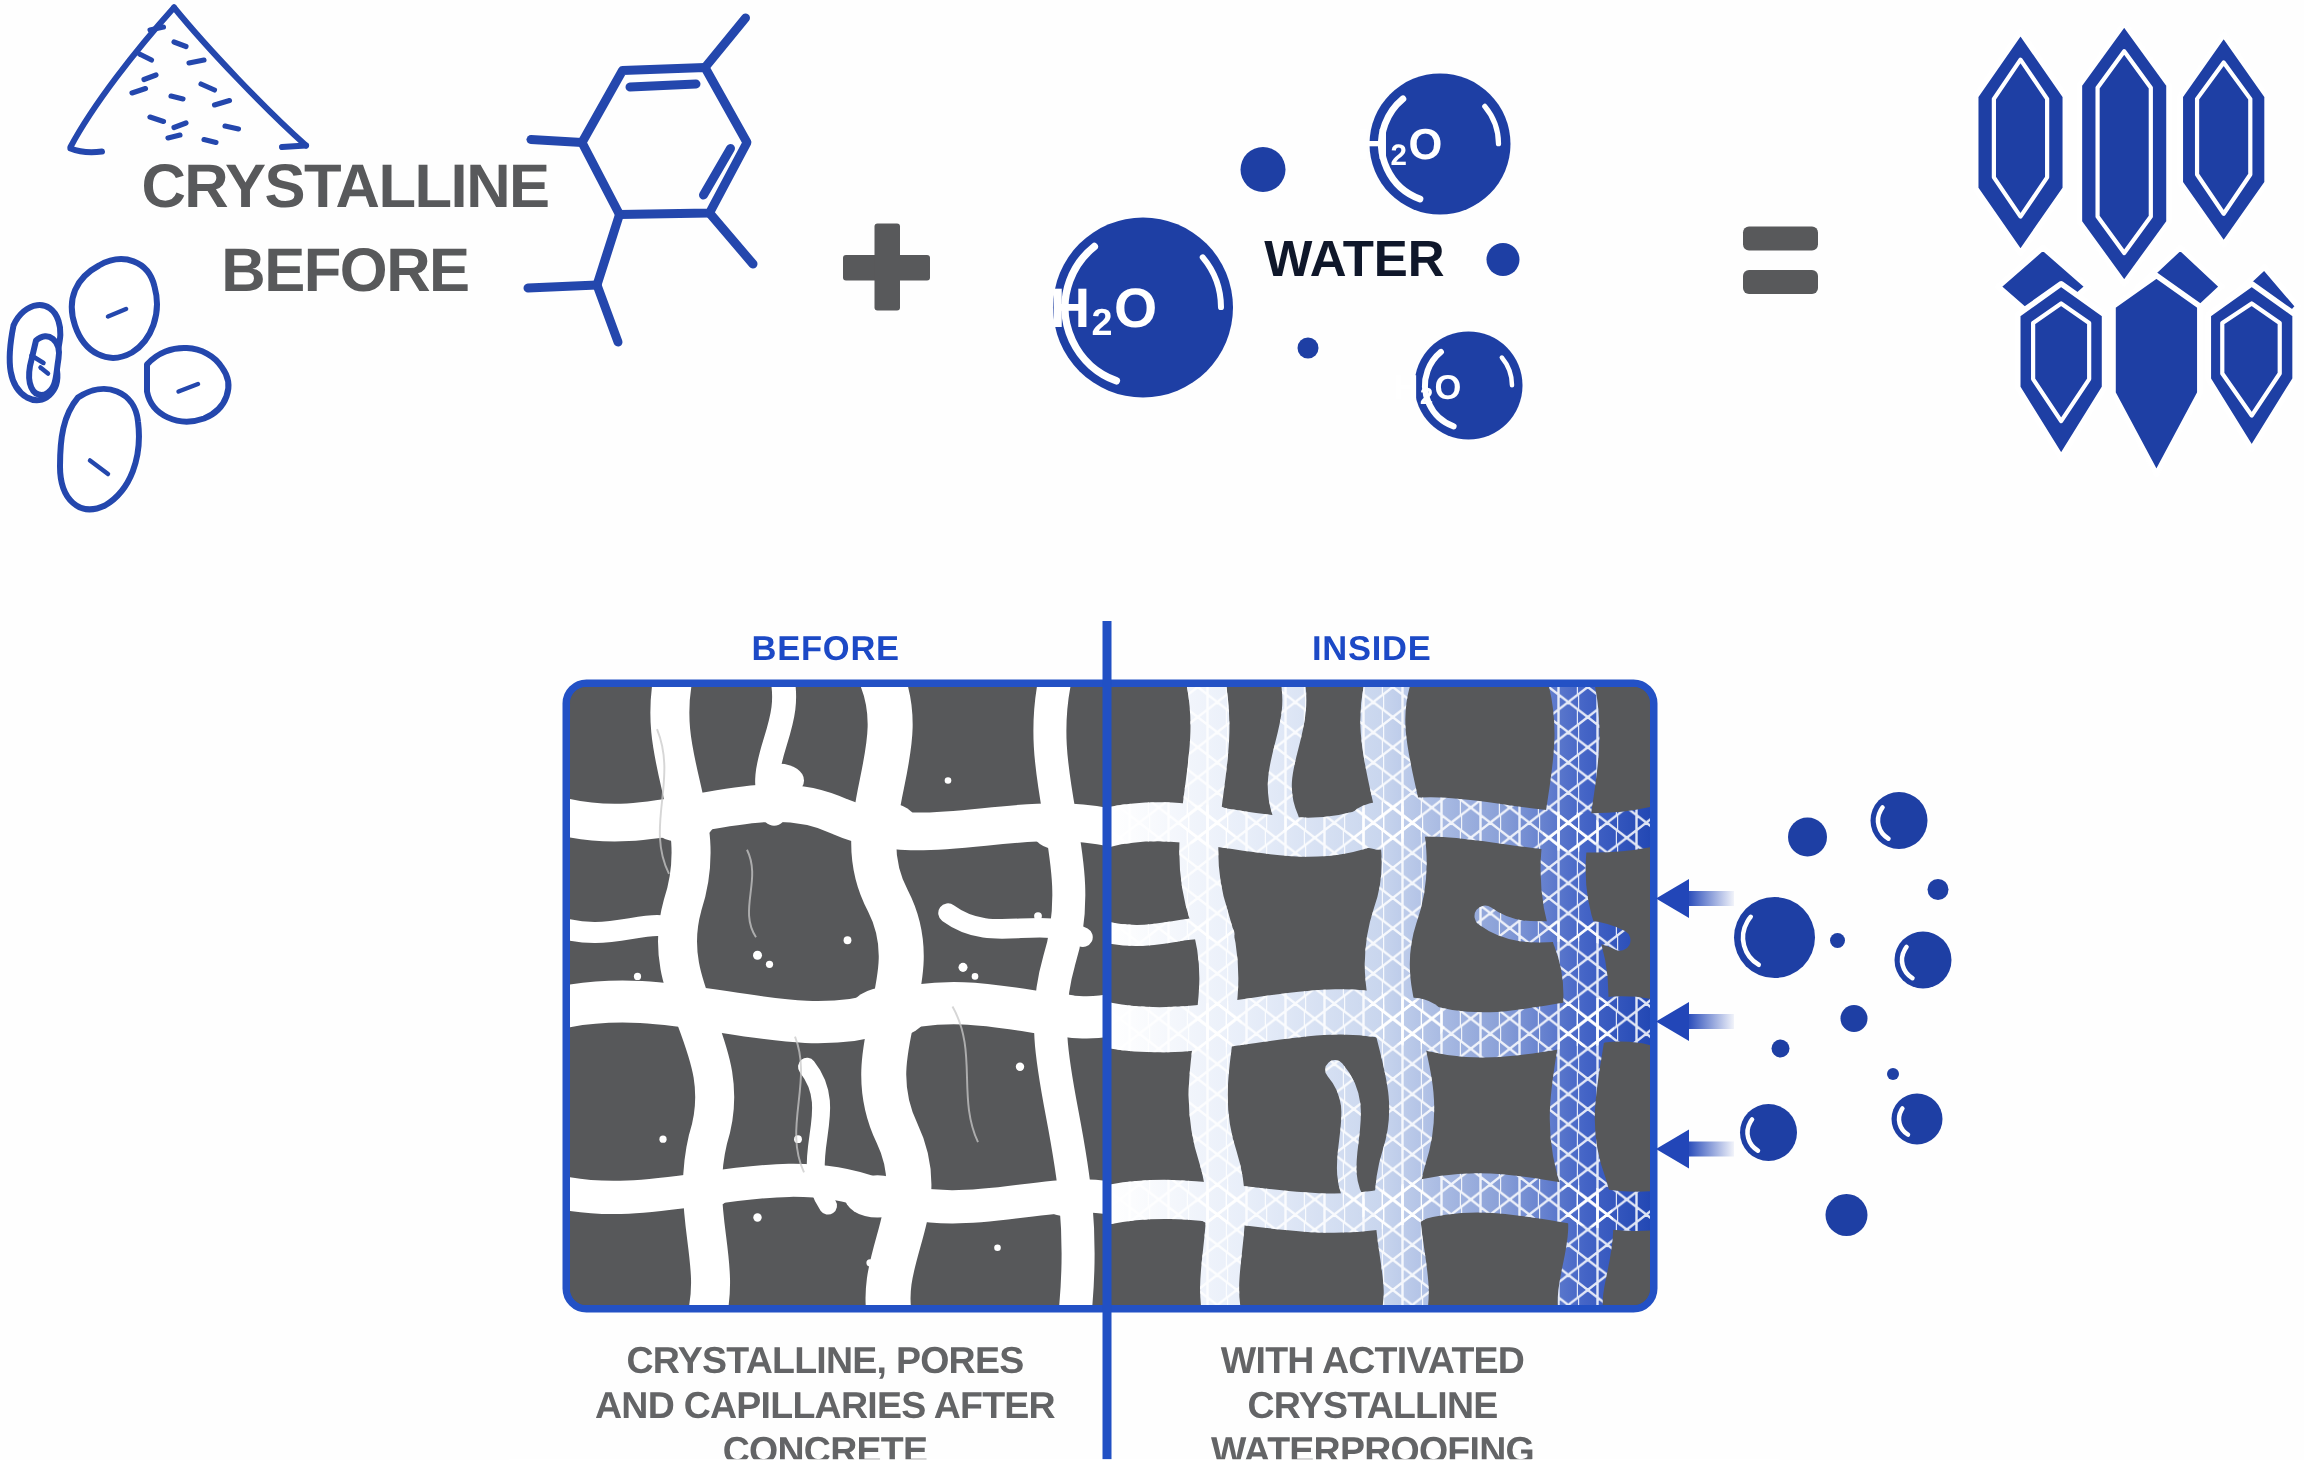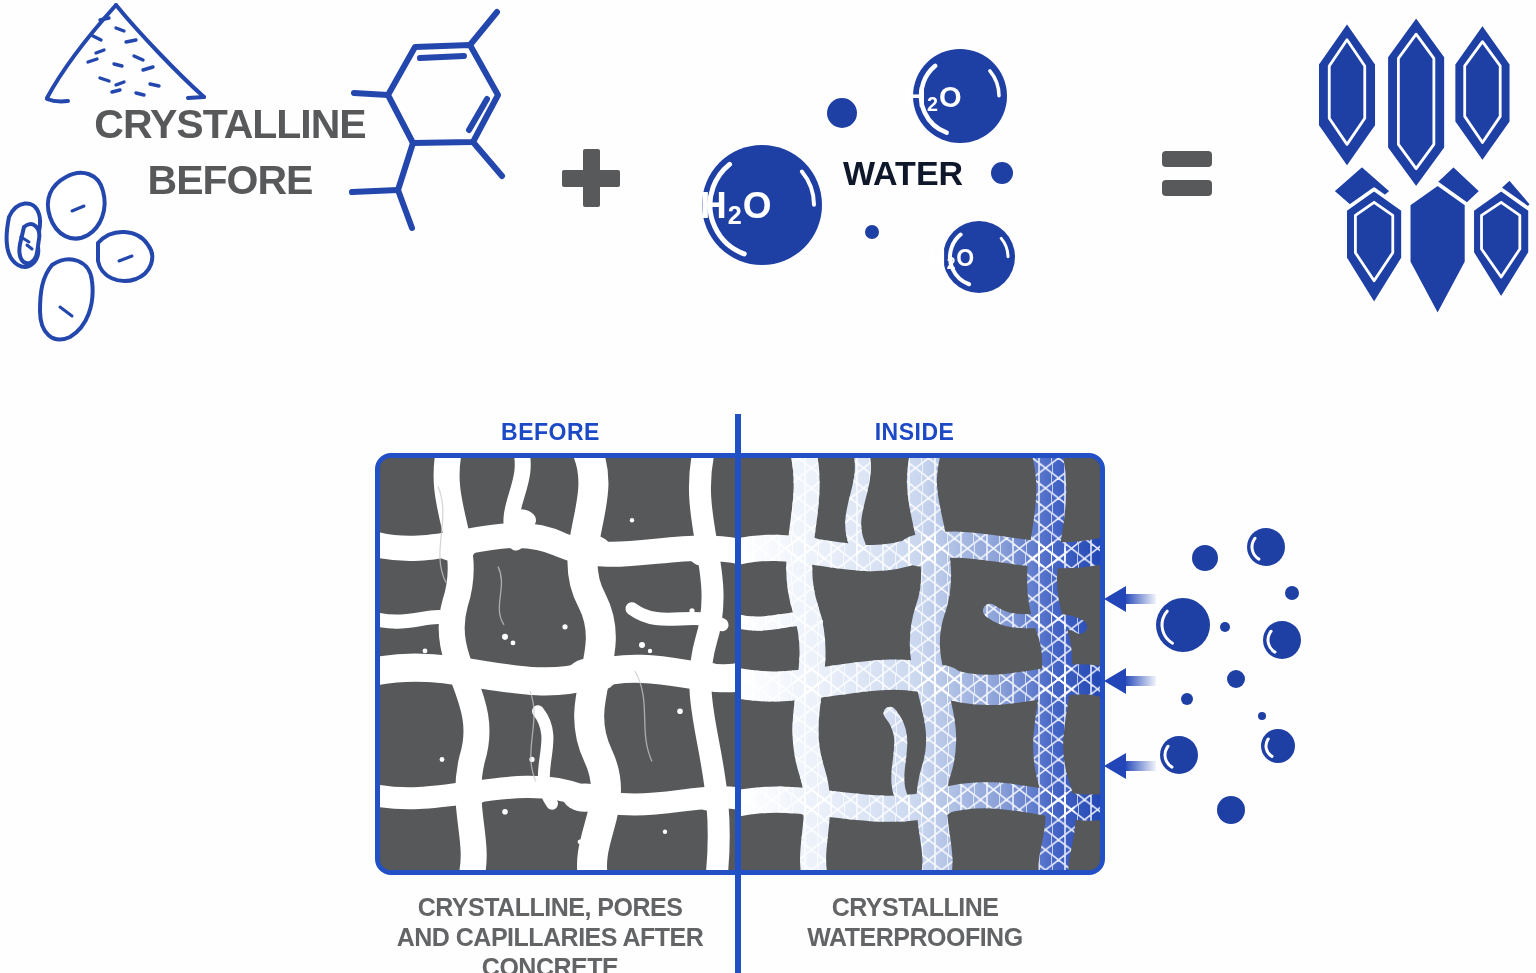--- a/index.html
+++ b/index.html
@@ -313,20 +313,21 @@
   </div>
 
   <div class="abs divider"></div>
 
   <div class="abs caption caption-before">
     <span>CRYSTALLINE, PORES</span>
     <span>AND CAPILLARIES AFTER</span>
     <span>CONCRETE</span>
   </div>
   <div class="abs caption caption-after">
+    <span>WITH ACTIVATED</span>
     <span>CRYSTALLINE</span>
     <span>WATERPROOFING</span>
   </div>
 
   <svg class="abs" style="left:1100px;top:580px;" width="60" height="220" viewBox="0 0 60 220">
     <defs>
       <linearGradient id="tailFade" gradientUnits="userSpaceOnUse" x1="26" y1="0" x2="58" y2="0">
         <stop offset="0" stop-color="#2246b8" stop-opacity="0.95"></stop>
         <stop offset="1" stop-color="#2246b8" stop-opacity="0"></stop>
       </linearGradient>

